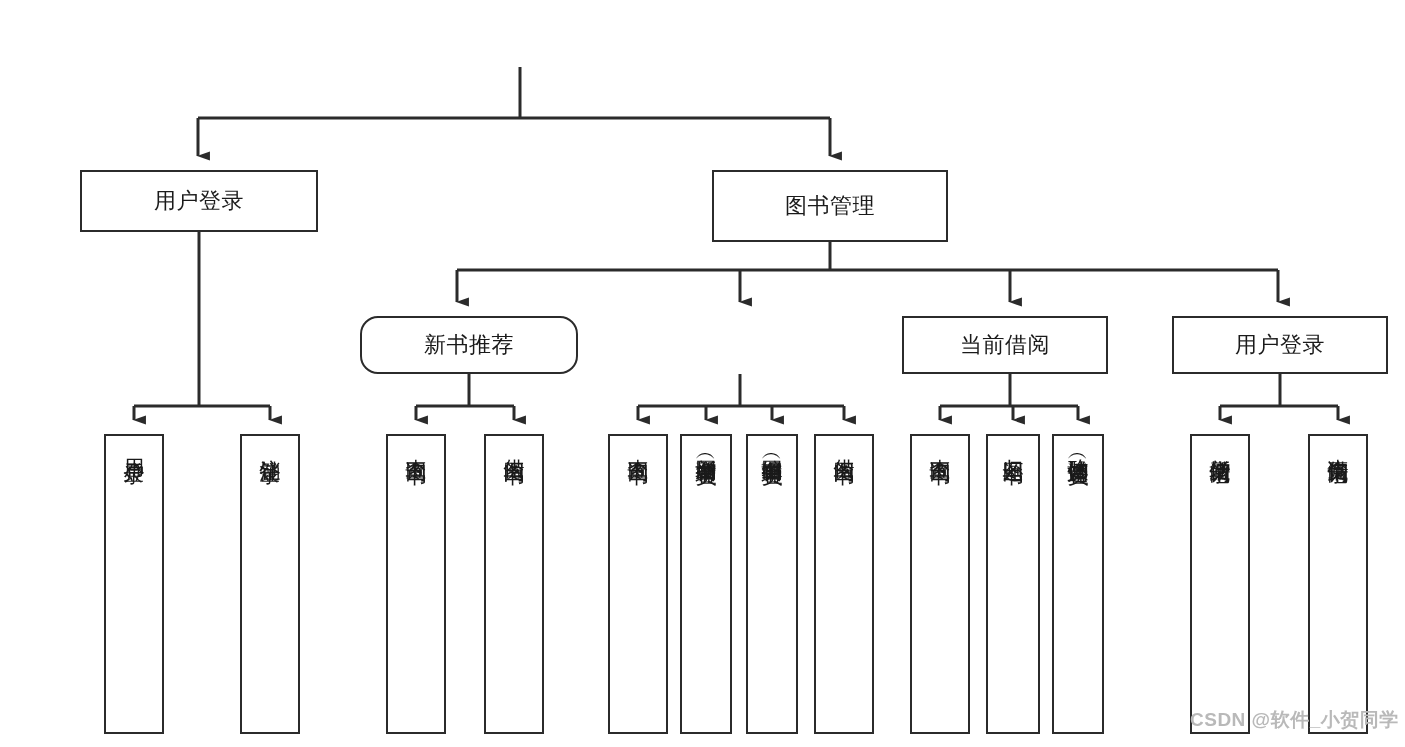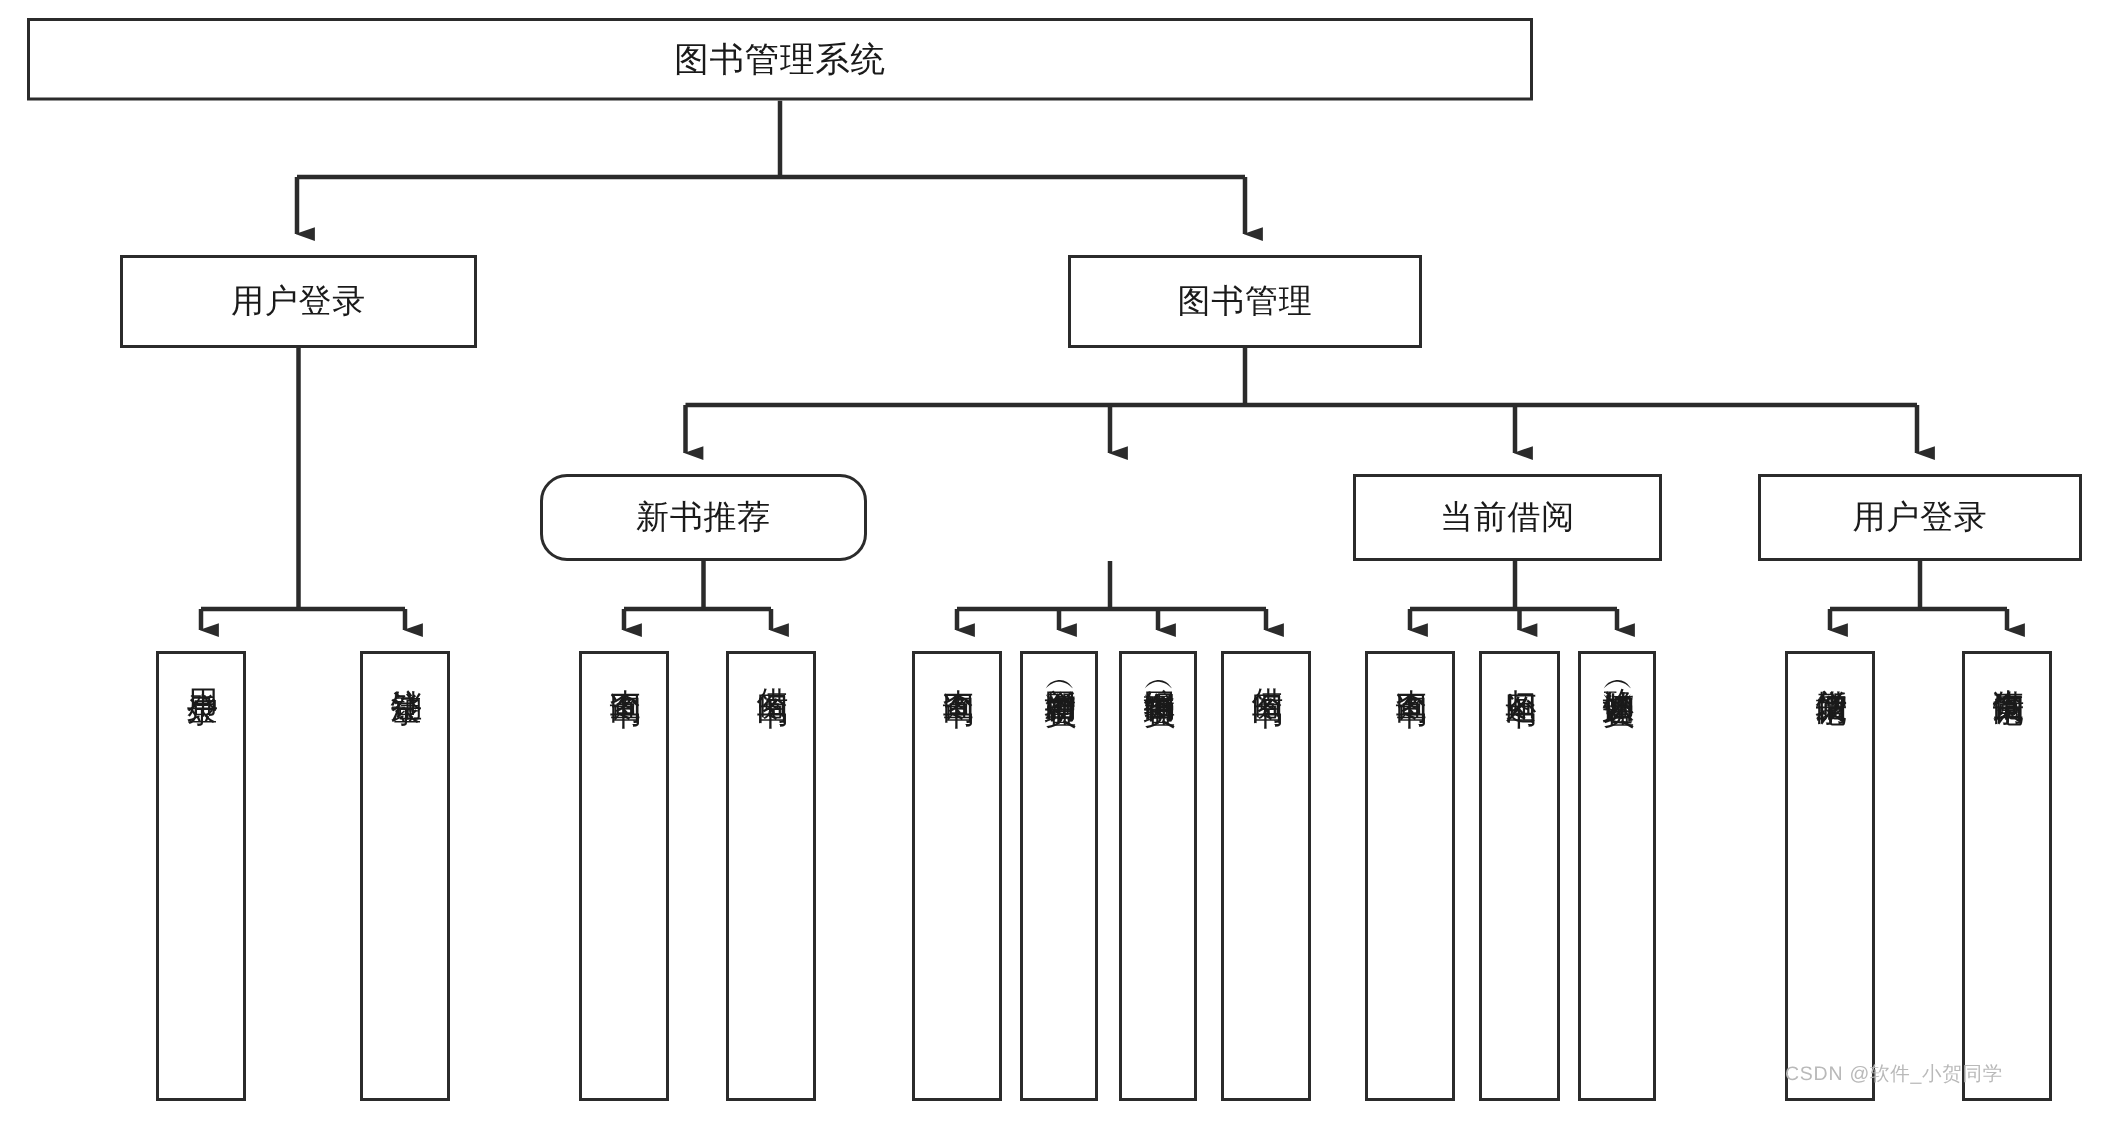--- a/index.html
+++ b/index.html
@@ -61,24 +61,25 @@
     font-size: 21px;
     line-height: 1.05;
     letter-spacing: 2px;
     white-space: nowrap;
   }
   .node.vert.tall .node-label {
     letter-spacing: 1px;
   }
   .watermark {
     position: absolute;
-    font-size: 13px;
+    font-size: 19px;
     color: #b9b9b9;
     white-space: nowrap;
     letter-spacing: 0.5px;
+    font-weight: bold;
   }
 </style>
 </head>
 <body>
 
 <div id="canvas">
 
   <svg id="edges" viewBox="0 0 1405 747">
     <defs>
       <marker id="arrow" viewBox="0 0 12 14" refX="6" refY="13" markerWidth="11" markerHeight="13" orient="auto-start-reverse" markerUnits="userSpaceOnUse">
@@ -122,28 +123,25 @@
       <path d="M 1013 406 L 1013 420" marker-end="url(#arrow)"></path>
       <path d="M 1078 406 L 1078 420" marker-end="url(#arrow)"></path>
 
       <path d="M 1280 374 L 1280 406"></path>
       <path d="M 1220 406 L 1338 406"></path>
       <path d="M 1220 406 L 1220 420" marker-end="url(#arrow)"></path>
       <path d="M 1338 406 L 1338 420" marker-end="url(#arrow)"></path>
     </g>
   </svg>
 
-  <div class="node horiz root" style="left:18px; top:12px; width:1004px; height:55px;">
-    <span class="node-label">图书管理系统</span>
-  </div>
 
   <div class="node horiz" style="left:80px; top:170px; width:238px; height:62px;">
     <span class="node-label">用户登录</span>
   </div>
-  <div class="node horiz" style="left:712px; top:170px; width:236px; height:62px;">
+  <div class="node horiz" style="left:712px; top:170px; width:236px; height:72px;">
     <span class="node-label">图书管理</span>
   </div>
 
   <div class="node horiz" style="left:360px; top:316px; width:218px; height:58px;border-radius:18px;">
     <span class="node-label">新书推荐</span>
   </div>
   <div class="node horiz" style="left:902px; top:316px; width:206px; height:58px;">
     <span class="node-label">当前借阅</span>
   </div>
   <div class="node horiz" style="left:1172px; top:316px; width:216px; height:58px;">

